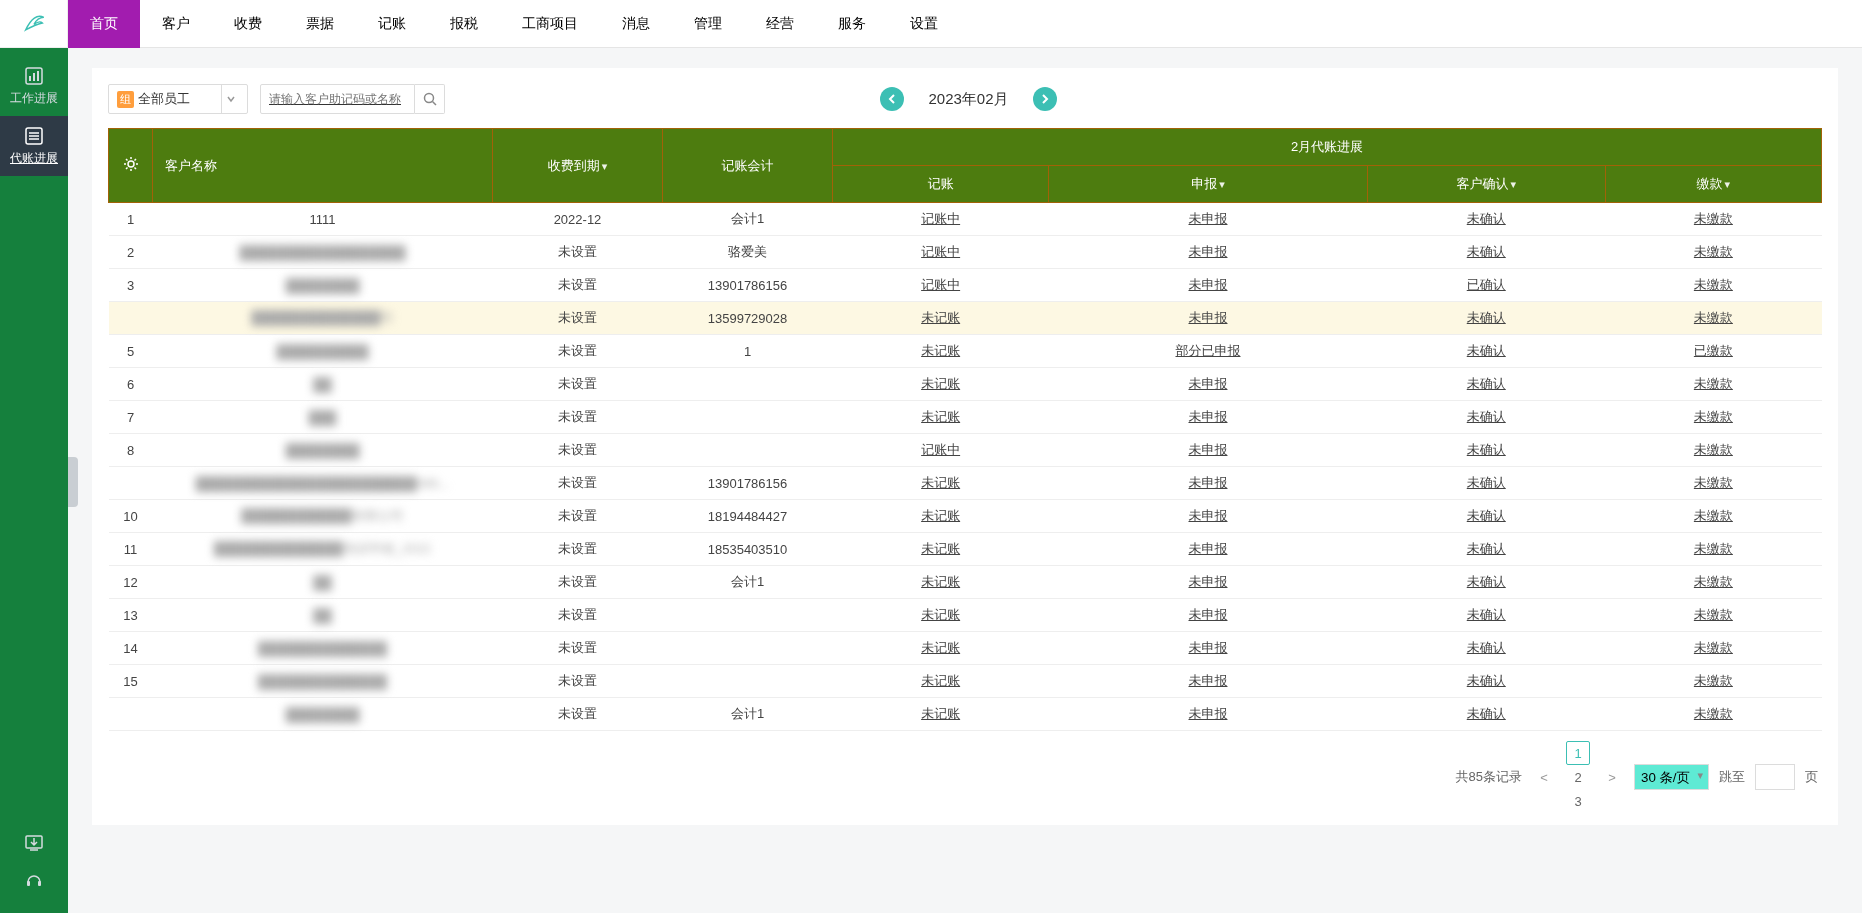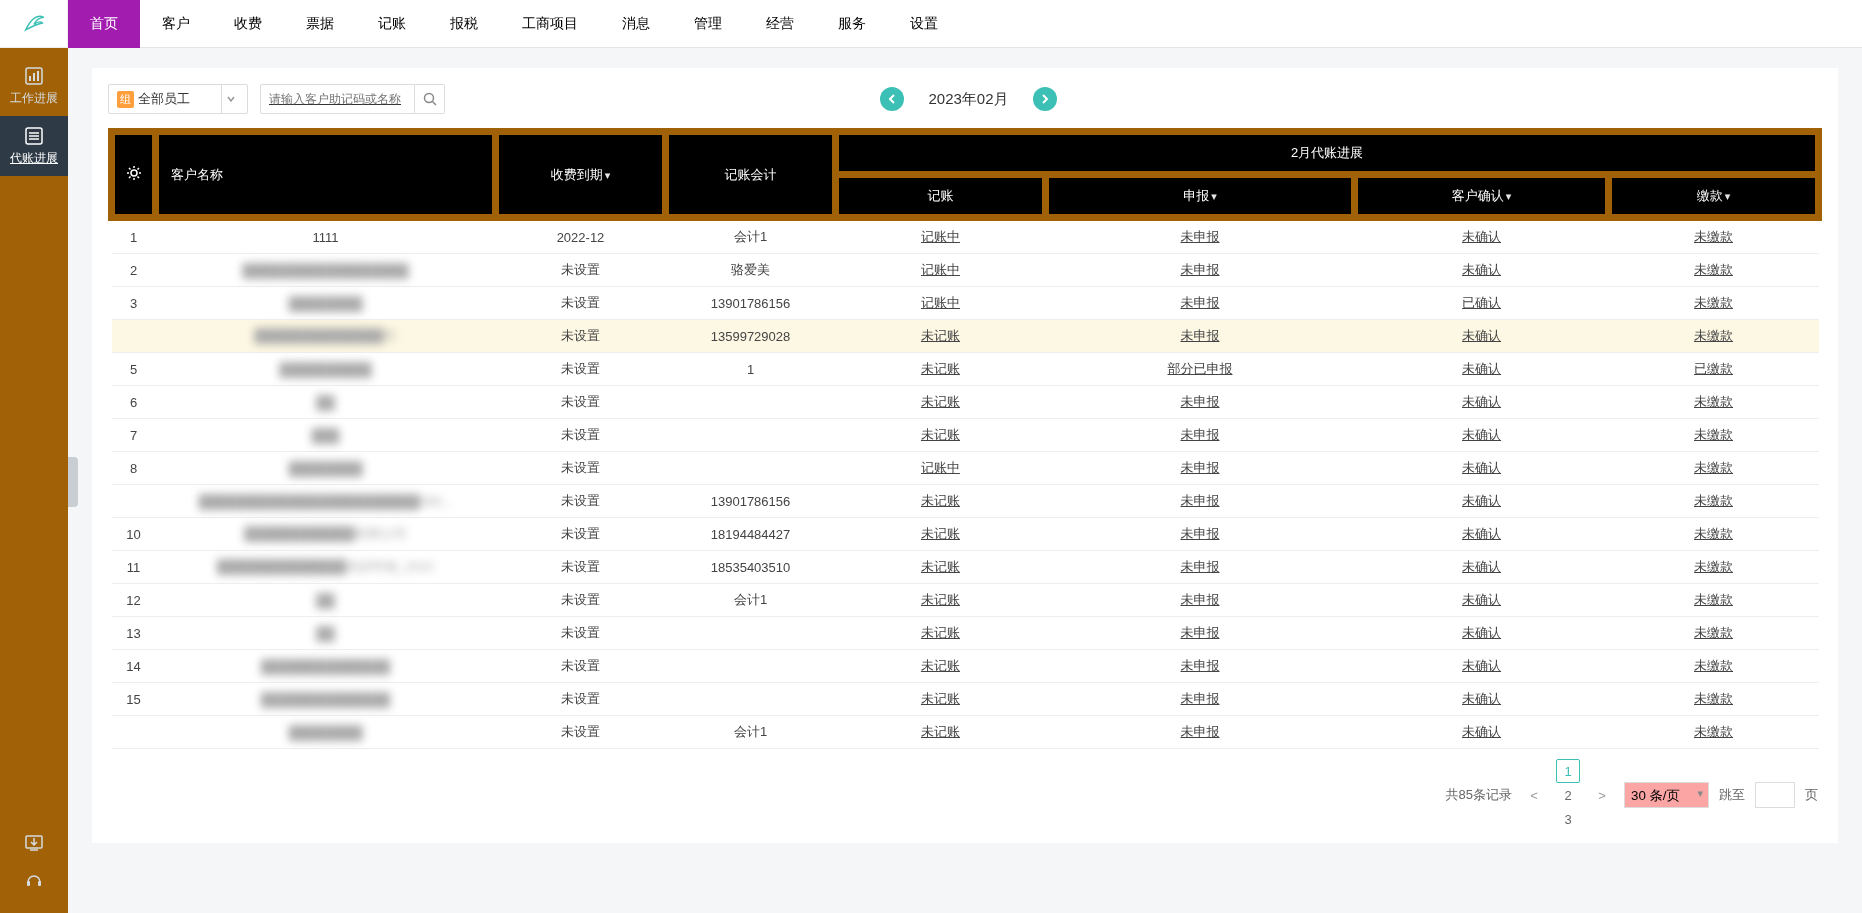--- a/index.html
+++ b/index.html
@@ -11,21 +11,21 @@
 .logo-box svg { width: 28px; height: 28px; }
 .nav-items { display: flex; align-items: center; height: 48px; }
 .nav-item { padding: 0 22px; height: 48px; display: flex; align-items: center; cursor: pointer; color: #000000; font-size: 14px;}
 .nav-item.active { background: #a21caf; color: #fff; }
 .top-right { margin-left: auto; display: flex; align-items: center; padding-right: 16px; gap: 18px; }
 .top-right-item { display: flex; align-items: center; gap: 4px; cursor: pointer; color: #555; font-size: 13px;}
 .avatar { width: 36px; height: 36px; border-radius: 50%; background: radial-gradient(circle at 50% 40%, #ffe0b0 40%, #ff9e3d 70%); border: 2px solid #ffcc80;}
 
 
 .main { display: flex; height: calc(100vh - 48px); }
-.sidebar { width: 68px; background: #a16207; display: flex; flex-direction: column; align-items: center; padding-top: 8px; }
+.sidebar { width: 68px; background: #15803d; display: flex; flex-direction: column; align-items: center; padding-top: 8px; }
 .sidebar-item { width: 68px; height: 60px; display: flex; flex-direction: column; align-items: center; justify-content: center; color: #d5dbe0; font-size: 12px; cursor: pointer; gap: 4px;}
 .sidebar-item.active { background: #2e3a46; color: #fff; text-decoration: underline; }
 .sidebar-item svg { width: 20px; height: 20px; }
 .sidebar-bottom { margin-top: auto; padding-bottom: 20px; display:flex; flex-direction:column; gap:14px; align-items:center;}
 .sidebar-bottom-item { color: #d5dbe0; cursor:pointer;}
 .side-tab { position:absolute; left:68px; top: 50%; width:10px; height:50px; background:#c9ced3; border-radius:0 4px 4px 0; }
 
 .content { flex: 1; background: #f5f6f7; padding: 20px 24px; overflow: auto; }
 .panel { background: #fff; padding: 16px 16px 12px; }
 
@@ -37,36 +37,36 @@
 .search-wrap { display:flex; height:30px;text-decoration:underline; }
 .search-input { width: 155px; height: 30px; border: 1px solid #dcdcdc; padding: 0 8px; font-size: 12px; outline:none; border-radius: 2px 0 0 2px;}
 .search-btn { width: 30px; height: 30px; border: 1px solid #dcdcdc; border-left:none; background:#fff; display:flex; align-items:center; justify-content:center; cursor:pointer; border-radius:0 2px 2px 0;}
 .date-nav { margin: 0 auto; display: flex; align-items: center; gap: 24px; }
 .date-arrow { width: 24px; height: 24px; border-radius: 50%; background: #3cbfb4; color:#fff; display:flex; align-items:center; justify-content:center; cursor:pointer; font-size: 14px;}
 .date-label { font-size: 15px; color: #333; font-weight: 500;}
 .toolbar-spacer { width: 330px; }
 
 
 .tbl { width: 100%; border-collapse: collapse; }
-.tbl th { background: #000000; color: #fff; font-weight: normal; font-size: 13px; padding: 9px 0; border: 7px solid #a16207; text-align: center;}
+.tbl th { background: #4d7c0f; color: #fff; font-weight: normal; font-size: 13px; padding: 9px 0; border: 1px solid #a16207; text-align: center;}
 .tbl th.gear { width: 44px; }
 .tbl th .flt { margin-left: 2px; opacity: 0.9; font-size: 11px;}
 .tbl td { padding: 7px 8px; border-bottom: 1px solid #eee; text-align: center; font-size: 13px; color:#444;}
 .tbl td.name { text-align: center; padding-left: 8px;}
 .tbl td.idx { width: 44px; }
 .tbl tr.hl td { background: #fdf8e3; }
 .tbl td .lnk { text-decoration: underline; cursor: pointer;}
 .blur { filter: blur(4px); color: #aaa; user-select:none;}
 
 
 .pager { display: flex; align-items: center; justify-content: flex-end; gap: 10px; padding: 10px 4px 0; font-size: 13px; color:#666;}
 .pager .pn { width: 24px; height: 24px; display:flex; align-items:center; justify-content:center; cursor:pointer; border-radius:2px;}
 .pager .pn.cur { border: 1px solid #3cbfb4; color:#3cbfb4; }
 .pager .pn.arrow { color:#999;}
-.pager select { height: 26px; border:1px solid #dcdcdc; padding: 0 28px 0 6px; background:#fca5a5; cursor:pointer; appearance:none; position:relative;}
+.pager select { height: 26px; border:1px solid #dcdcdc; padding: 0 18px 0 6px; background:#5eead4; cursor:pointer; appearance:none; position:relative;}
 .pager .sel-wrap { position:relative; display:inline-block;}
 .pager .sel-wrap::after { content:"▾"; position:absolute; right:6px; top:5px; color:#888; pointer-events:none; font-size:11px;}
 .pager .jump-input { width: 40px; height:26px; border:1px solid #dcdcdc; padding:0 4px; text-align:center;}
 
 </style>
 </head>
 <body>
 
 <div class="top-nav">
   <div class="logo-box">

